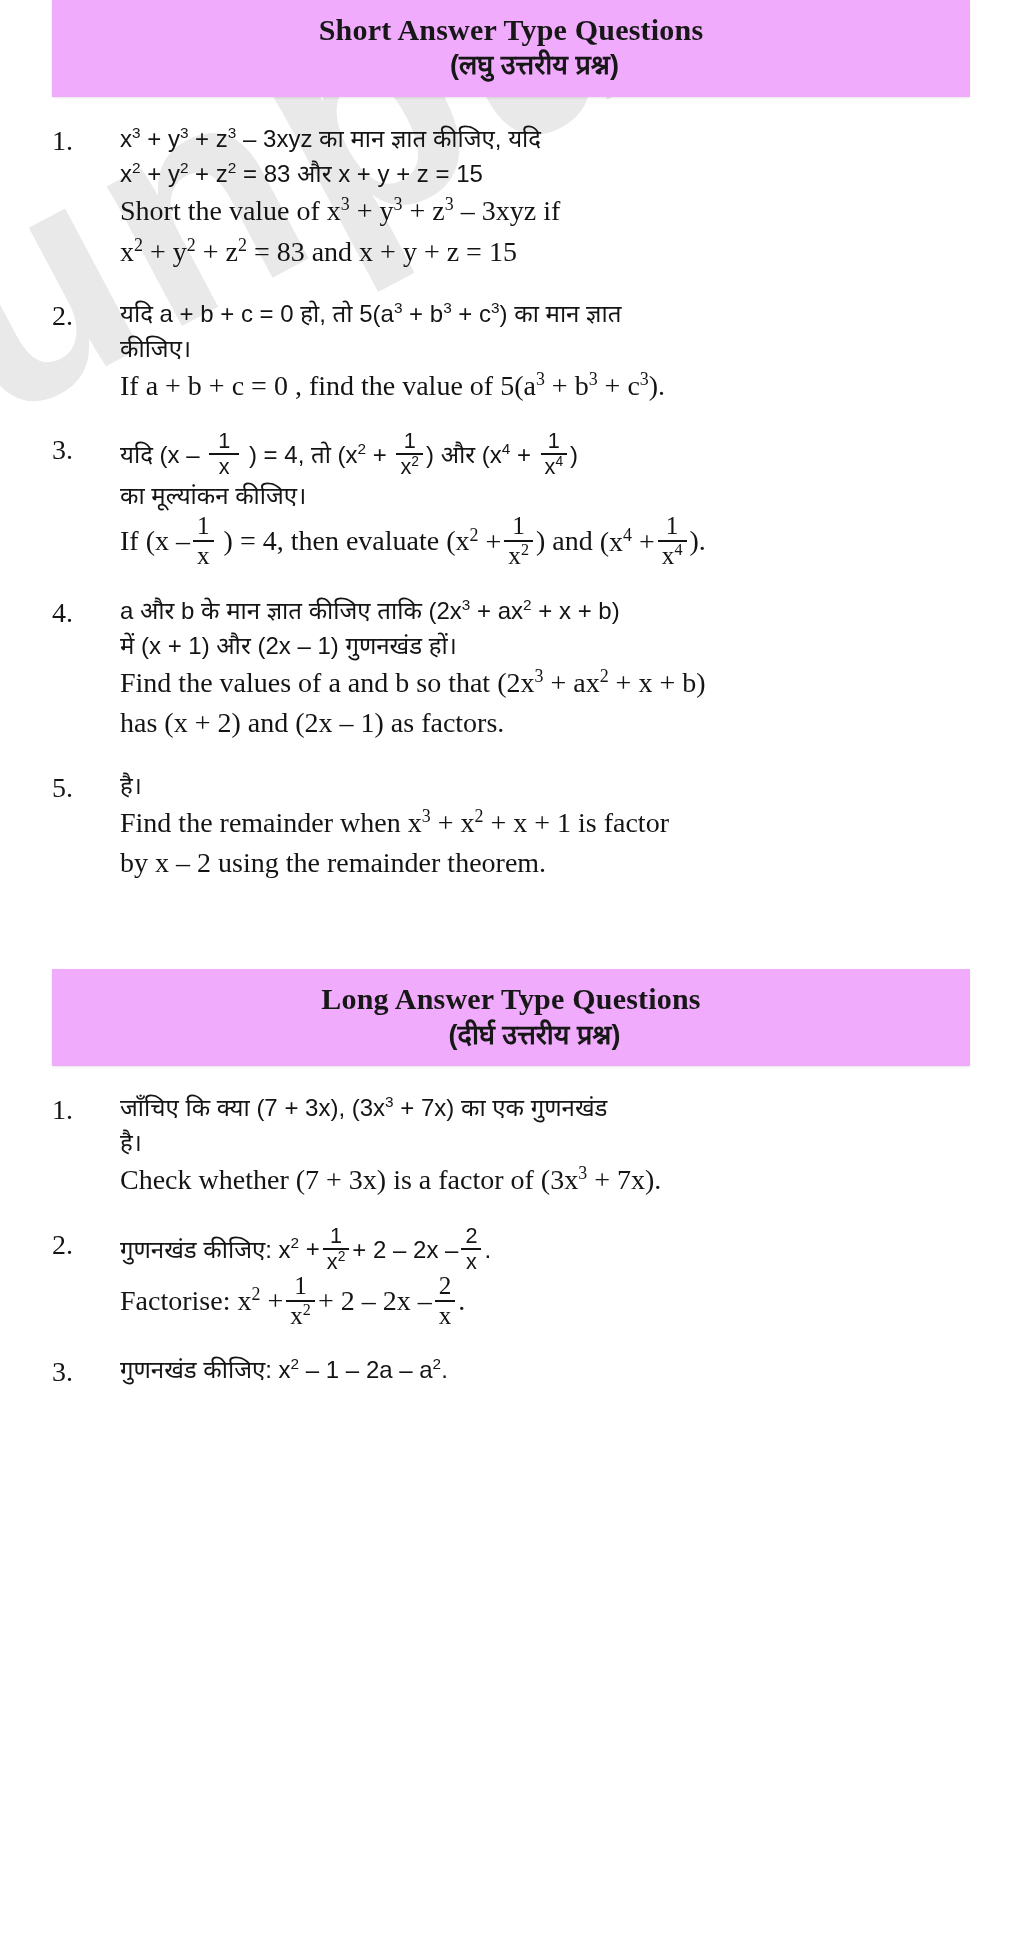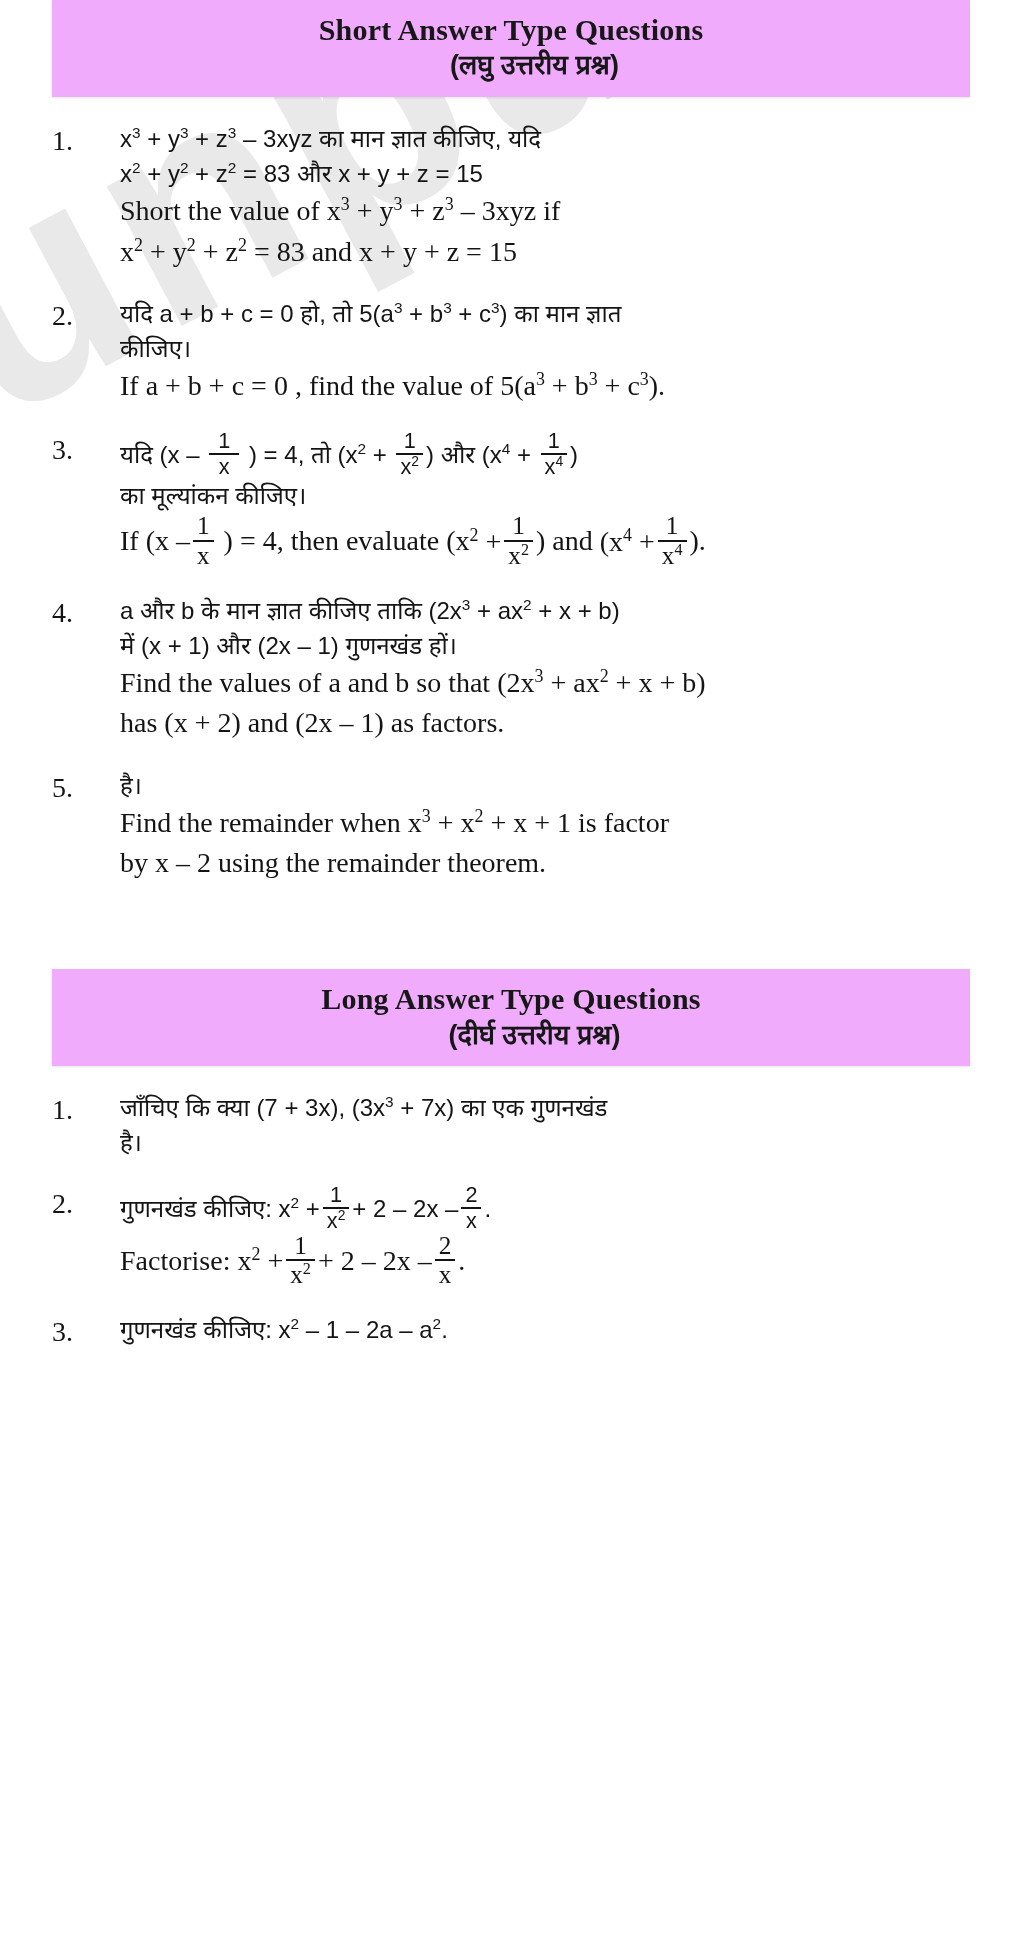--- a/index.html
+++ b/index.html
@@ -245,20 +245,24 @@
   <div class="q-list">
 
     <div class="q">
       <div class="q-num">1.</div>
       <div class="q-body">
         <div class="line hi">
           <span>जाँचिए कि क्या (7 + 3x), (3x</span><span class="mi"><sup>3</sup></span>
           <span>+ 7x) का एक गुणनखंड</span>
         </div>
         <div class="line hi">है।</div>
+        <div class="line en">
+          <span>Check whether (7 + 3x) is a factor of (3x</span><span class="mi"><sup>3</sup></span>
+          <span>+ 7x).</span>
+        </div>
       </div>
     </div>
 
     <div class="q">
       <div class="q-num">2.</div>
       <div class="q-body">
         <div class="line hi tall">
           <span>गुणनखंड कीजिए:  x</span><span class="mi"><sup>2</sup> +</span><span class="frac"><span class="num">1</span><span class="den">x<sup>2</sup></span></span><span class="mi">+ 2 – 2x –</span><span class="frac"><span class="num">2</span><span class="den">x</span></span><span class="mi">.</span>
         </div>
         <div class="line en tall">

